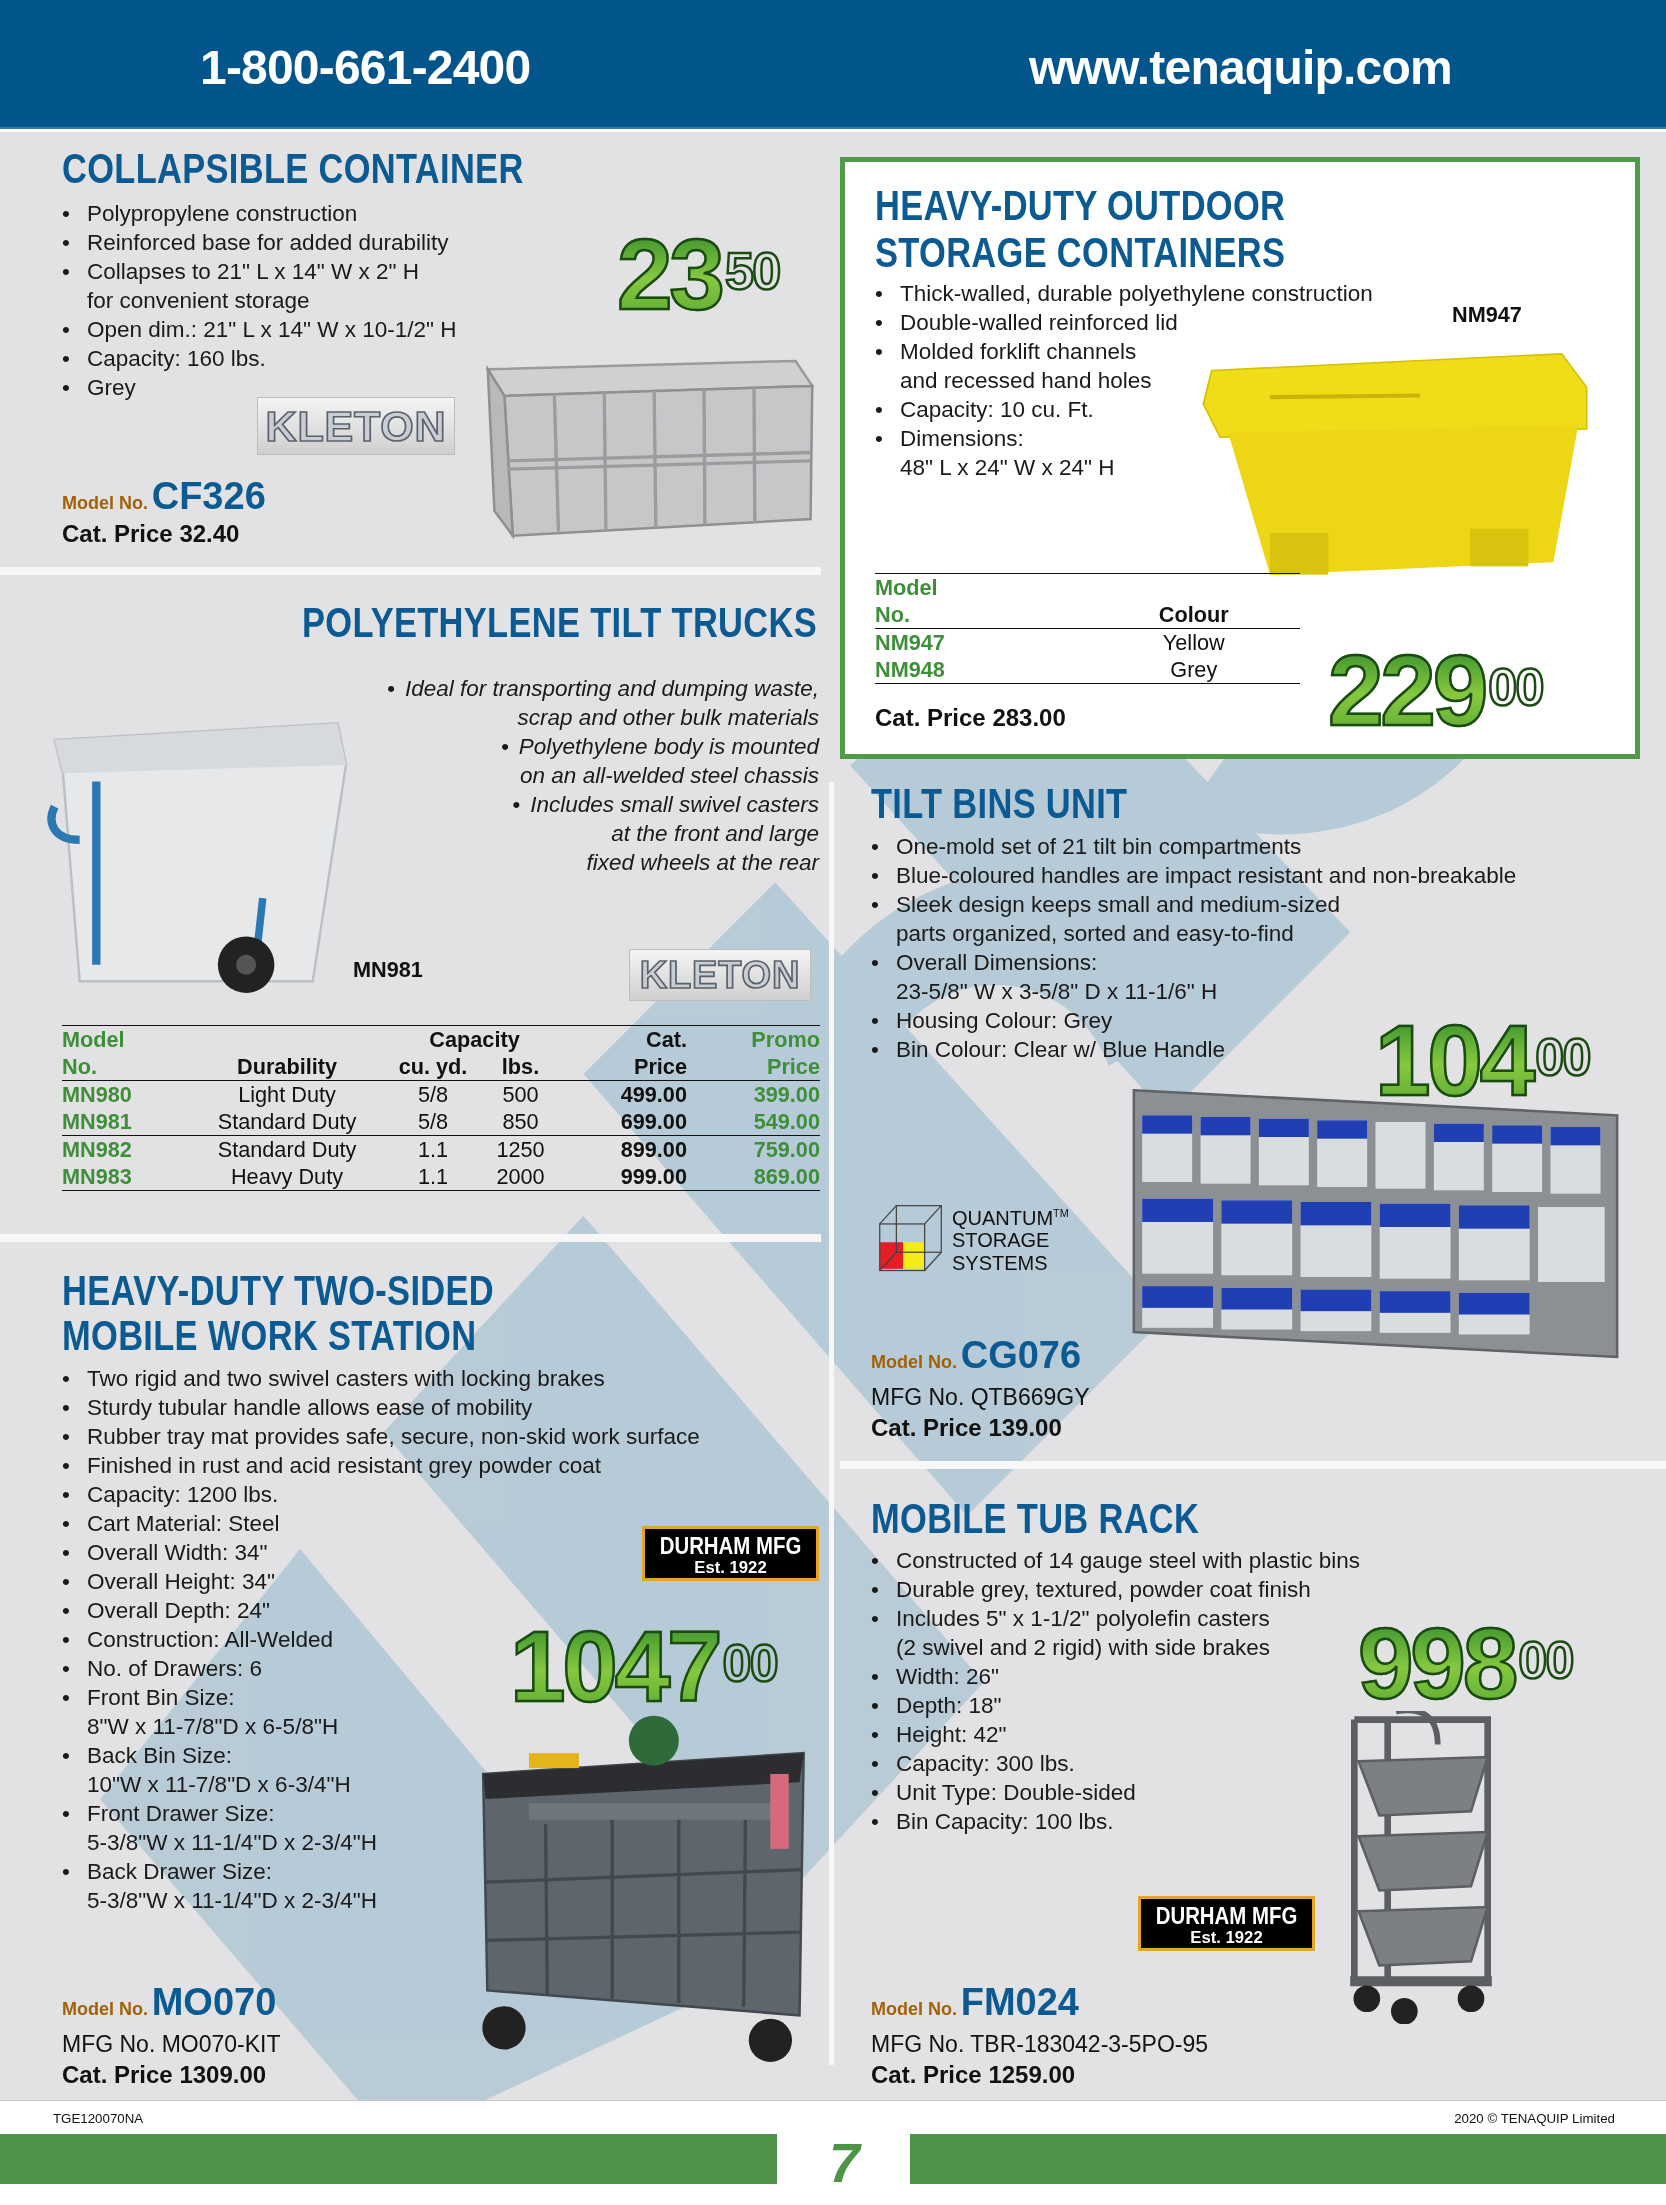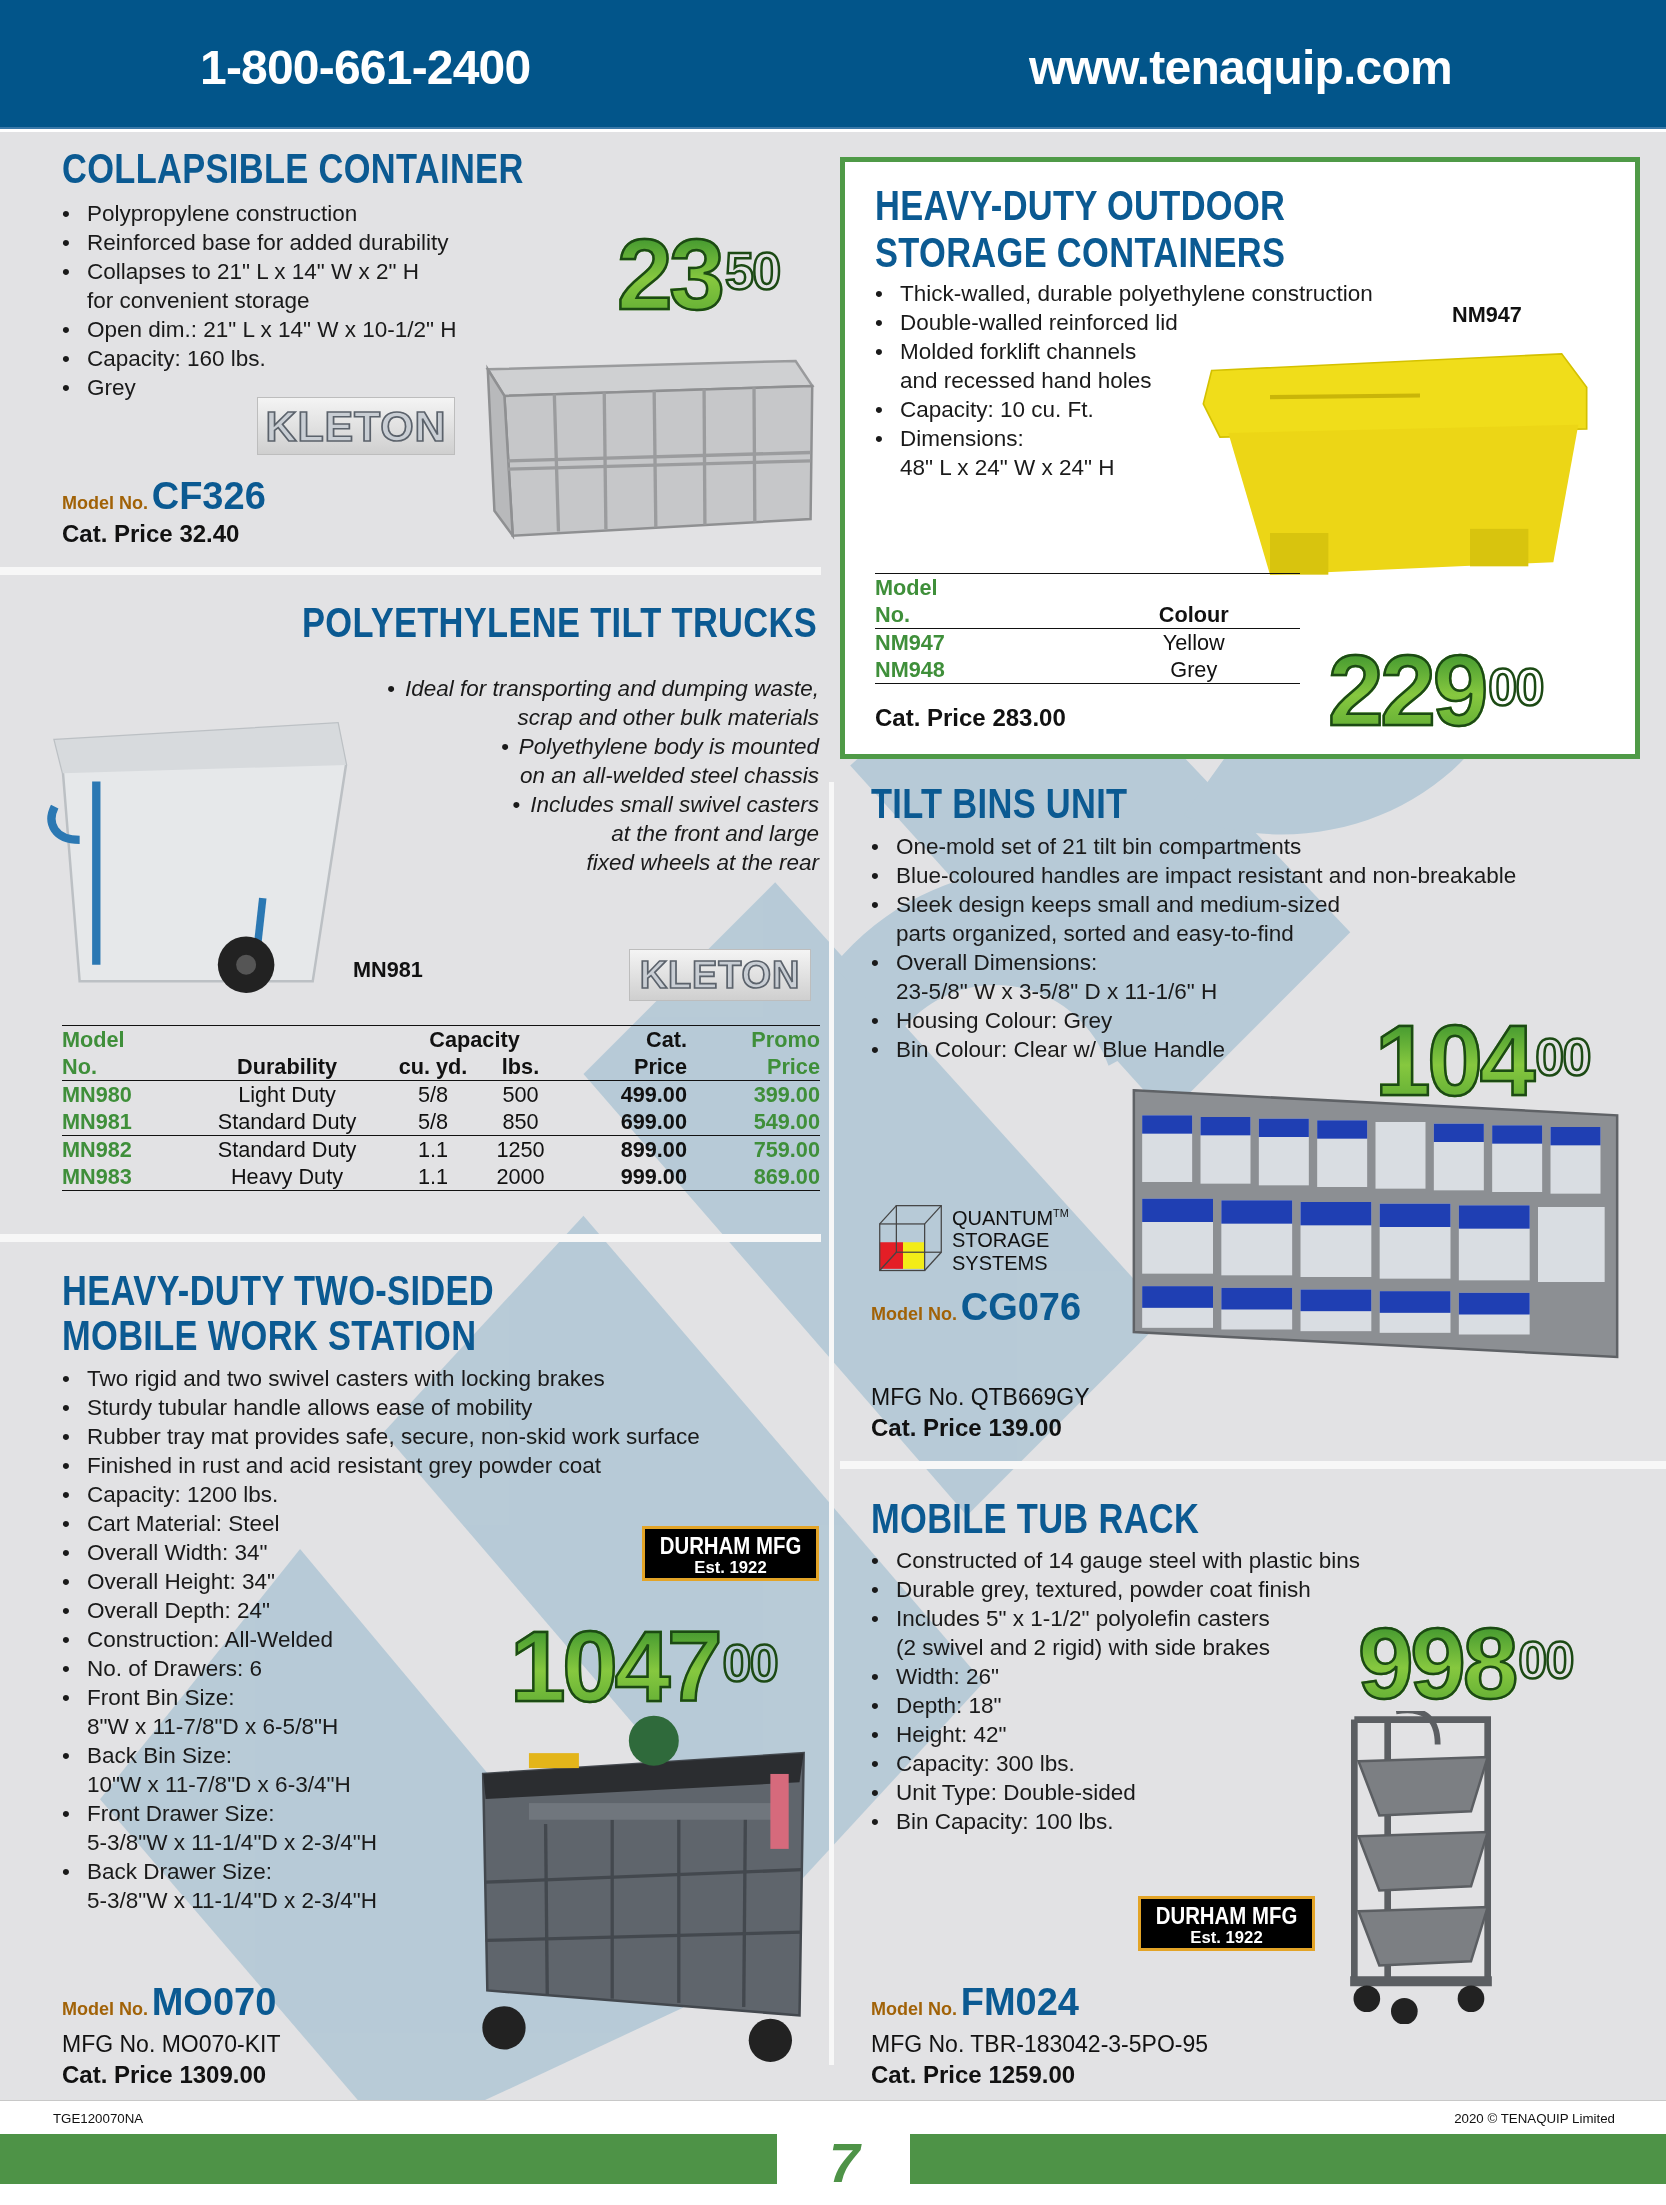--- a/index.html
+++ b/index.html
@@ -317,21 +317,21 @@
           <line x1="8" y1="86" x2="28" y2="64"></line>
             <line x1="62" y1="86" x2="82" y2="64"></line>
         </g>
       </svg>
       <div class="qtext">
         <span>QUANTUM</span><sup style="font-size:10.8px;">TM</sup><br>
         <span>STORAGE</span><br>
         <span>SYSTEMS</span>
       </div>
     </div>
-    <div class="model-line" style="left:871px; top:1154px;">
+    <div class="model-line" style="left:871px; top:1202px;">
       <span class="model-label">Model No.</span>
       <span class="model-value">CG076</span>
     </div>
     <div class="mfg-line" style="left:871px; top:1252px;">MFG No. QTB669GY</div>
     <div class="cat-line" style="left:871px; top:1282px;">Cat. Price 139.00</div>
   </section>
 
   <section>
     <div class="title" style="left:62px; top:1135px;">HEAVY-DUTY TWO-SIDED</div>
     <div class="title" style="left:62px; top:1180px;">MOBILE WORK STATION</div>

